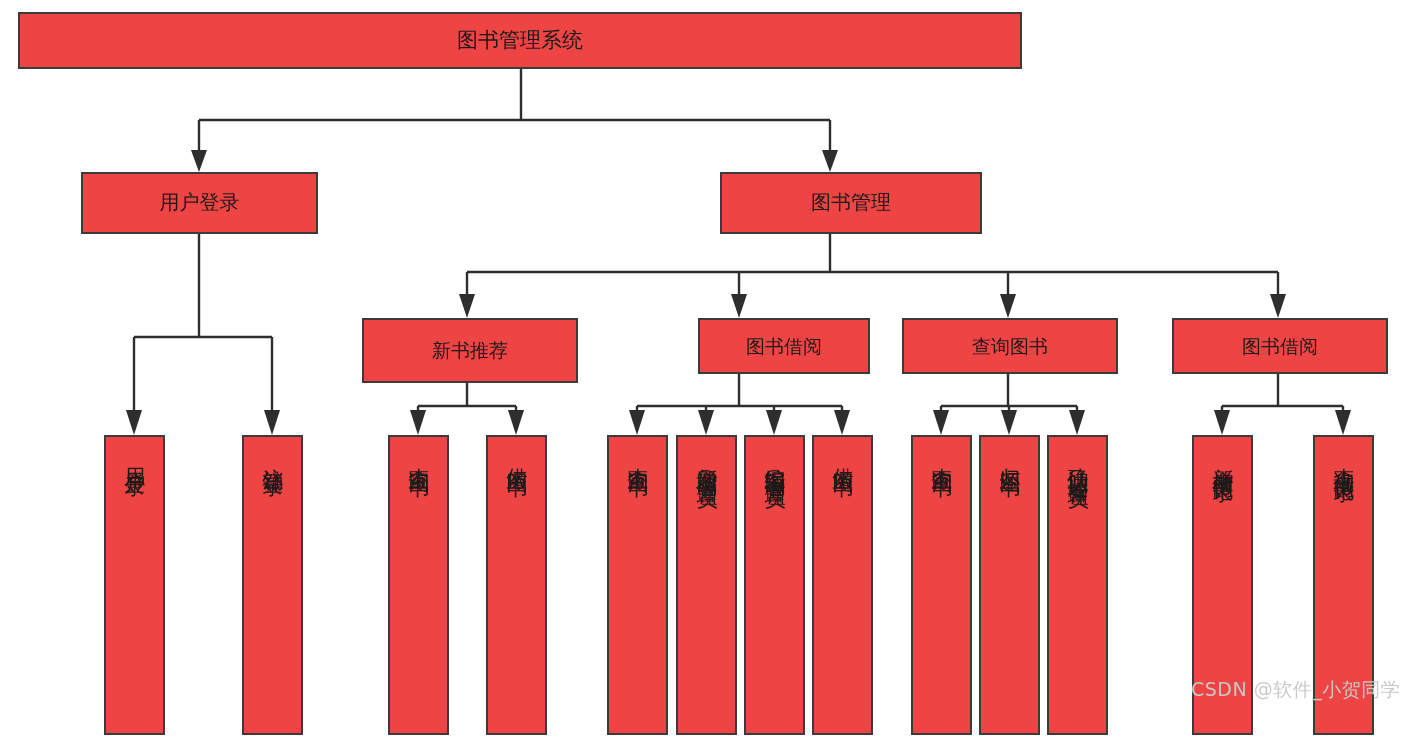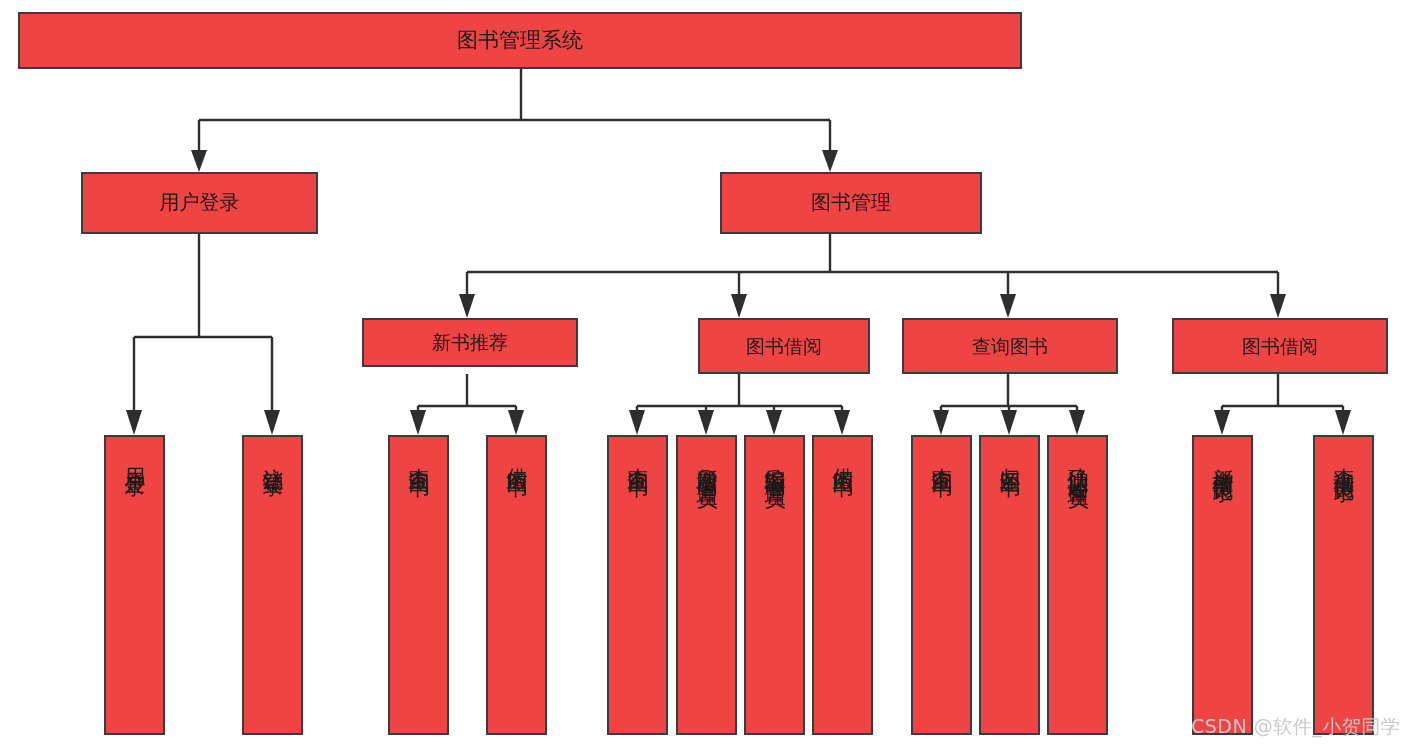--- a/index.html
+++ b/index.html
@@ -142,21 +142,21 @@
     <span class="label">图书管理系统</span>
   </div>
 
   <div class="node lvl1" style="left:81px; top:172px; width:237px; height:62px;">
     <span class="label">用户登录</span>
   </div>
   <div class="node lvl1" style="left:712px; top:172px; width:262px; height:62px;margin-left:8px;">
     <span class="label">图书管理</span>
   </div>
 
-  <div class="node lvl2" style="left:362px; top:318px; width:216px; height:49px;">
+  <div class="node lvl2" style="left:362px; top:318px; width:216px; height:65px;">
     <span class="label">新书推荐</span>
   </div>
   <div class="node lvl2" style="left:670px; top:318px; width:172px; height:56px;margin-left:28px;">
     <span class="label">图书借阅</span>
   </div>
   <div class="node lvl2" style="left:902px; top:318px; width:216px; height:56px;">
     <span class="label">查询图书</span>
   </div>
   <div class="node lvl2" style="left:1172px; top:318px; width:216px; height:56px;">
     <span class="label">图书借阅</span>
@@ -199,15 +199,15 @@
     <span class="label">确认归还（管理员）</span>
   </div>
 
   <div class="node leaf" style="left:1192px; top:435px; width:61px; height:300px;">
     <span class="label">新增借阅记录</span>
   </div>
   <div class="node leaf" style="left:1313px; top:435px; width:61px; height:300px;">
     <span class="label">查询借阅记录</span>
   </div>
 
-  <div class="wm" style="left:1191px; top:714px;">CSDN @软件_小贺同学</div>
+  <div class="wm" style="left:1191px; top:677px;">CSDN @软件_小贺同学</div>
 
 </div>
 
 </body></html>

